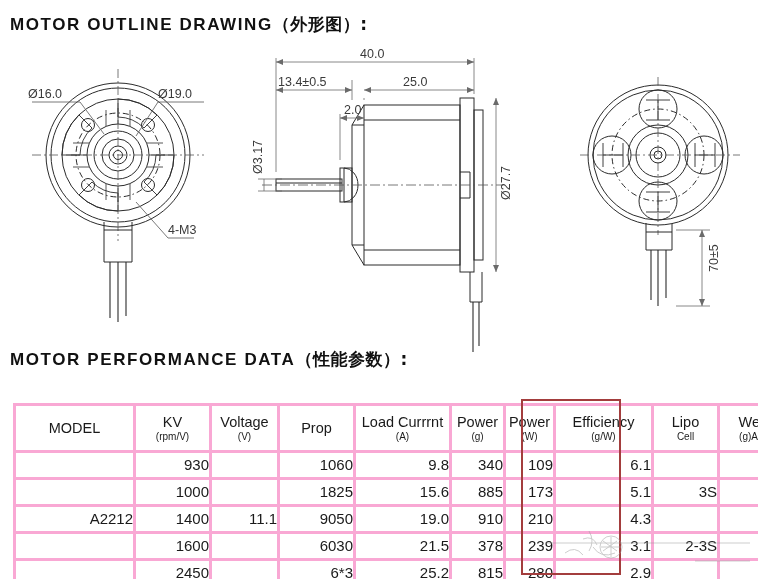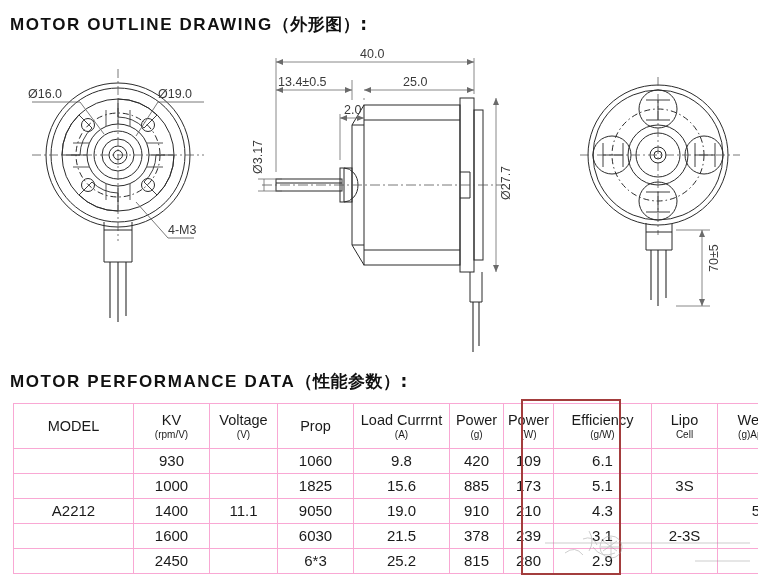--- a/index.html
+++ b/index.html
@@ -17,21 +17,21 @@
   
   .section-title {
     position: absolute;
     font-weight: bold;
     font-size: 17px;
     letter-spacing: 1.6px;
     white-space: nowrap;
     color: #111;
   }
   #outline-title { left: 10px; top: 13px; }
-  #perf-title    { left: 10px; top: 370px; }
+  #perf-title    { left: 10px; top: 348px; }
   .cjk { font-family: "DejaVu Sans", sans-serif; letter-spacing: 0.5px; }
 
   
   #drawings {
     position: absolute;
     left: 0; top: 40px;
     width: 758px; height: 315px;
   }
   .view { position: absolute; text-decoration: underline; }
   #view-front { left: 18px;  top: 10px; width: 230px; height: 300px; }
@@ -45,34 +45,34 @@
     left: 13px; top: 403px;
     width: 733px;
   }
   table.perf {
     border-collapse: collapse;
     width: 733px;
     table-layout: fixed;
     background: #fff;
   }
   table.perf th, table.perf td {
-    border: 1px solid #f9a8d4;
+    border: 3px solid #f9a8d4;
     text-align: center;
     vertical-align: middle;
     font-size: 15px;
     color: #1a1a1a;
     padding: 0;
     line-height: 1.12;
     font-weight: normal;
   }
   table.perf thead th {
     height: 44px;
     font-size: 14.5px;
   }
-  table.perf tbody td { height: 24px; }
+  table.perf tbody td { height: 24px; text-align: right; }
   th .sub { display: block; font-size: 10px; }
   th.model-h { font-size: 17px; }
   td.model-c { font-size: 17px; }
   td.bold { font-weight: bold; font-size: 15px; margin-top: 16px; }
 
   
   col.c-model { width: 120px; }
   col.c-kv    { width: 76px; }
   col.c-volt  { width: 68px; }
   col.c-prop  { width: 76px; }
@@ -360,21 +360,21 @@
         </th>
       </tr>
     </thead>
     <tbody>
       <tr>
         <td class="model-c"></td>
         <td>930</td>
         <td></td>
         <td>1060</td>
         <td>9.8</td>
-        <td>420</td>
+        <td>340</td>
         <td>109</td>
         <td>6.1</td>
         <td class="bold"></td>
         <td></td>
       </tr>
       <tr>
         <td class="model-c"></td>
         <td>1000</td>
         <td></td>
         <td>1825</td>

